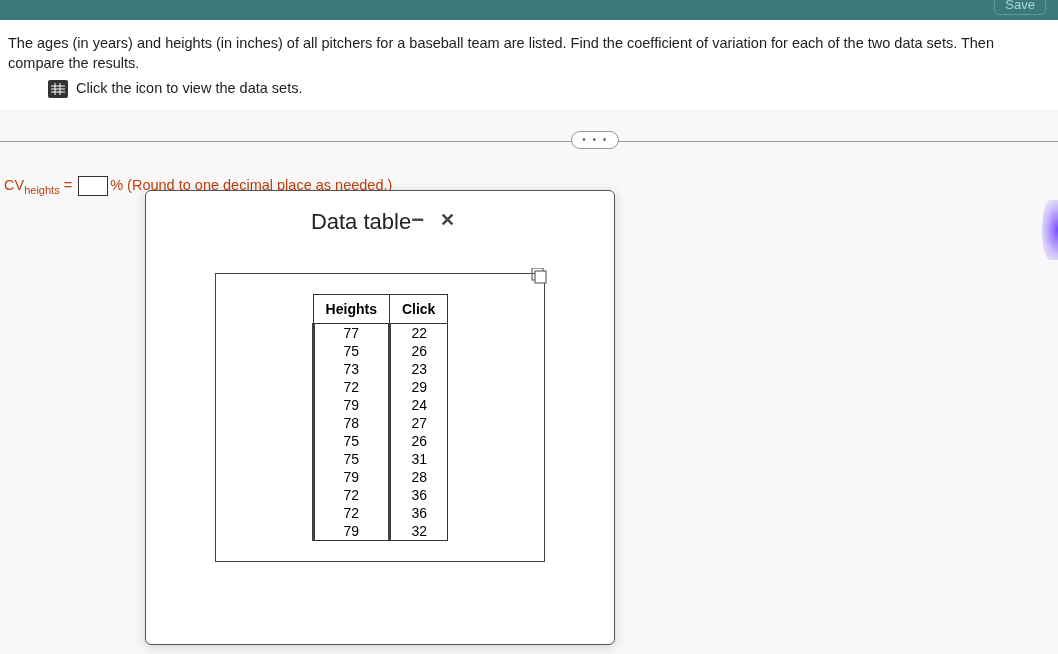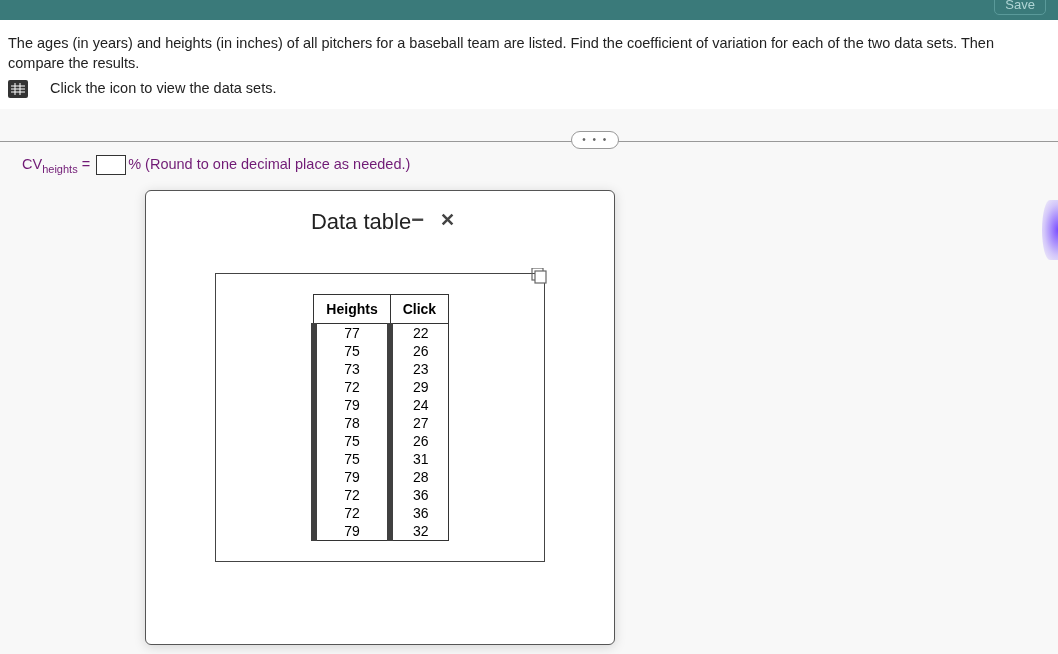--- a/index.html
+++ b/index.html
@@ -39,22 +39,23 @@
       font-size: 14.5px;
       color: #222;
       line-height: 1.35;
     }
     .question-text {
       margin-bottom: 6px;
     }
     .data-link-row {
       display: flex;
       align-items: center;
-      gap: 22px;
+      gap: 8px;
       margin-top: 2px;
+      margin-left: 40px;
     }
     .data-icon {
       width: 20px;
       height: 18px;
       background: #333;
       display: inline-flex;
       align-items: center;
       justify-content: center;
       border-radius: 2px;
     }
@@ -81,24 +82,24 @@
       height: 18px;
       display: flex;
       align-items: center;
       justify-content: center;
       font-size: 10px;
       color: #666;
       letter-spacing: 2px;
       cursor: pointer;
     }
     .answer-row {
-      margin-top: 13px;
+      margin-top: 34px;
       font-size: 14.5px;
-      color: #701a75;
-      padding-left: 22px;
+      color: #c2410c;
+      padding-left: 4px;
       font-style: italic;
     }
     .answer-row .label {
       font-style: normal;
     }
     .answer-row sub {
       font-size: 11px;
       font-style: normal;
     }
     .answer-input {
@@ -172,21 +173,21 @@
     }
     .data-table th {
       border: 1px solid #333;
       padding: 6px 12px;
       font-size: 14px;
       font-weight: bold;
       background: #fff;
       text-align: center;
     }
     .data-table td {
-      border-left: 6px solid #404040;
+      border-left: 3px solid #404040;
       border-right: 1px solid #333;
       padding: 1px 0;
       font-size: 14px;
       text-align: center;
     }
     .data-table tr:last-child td {
       border-bottom: 1px solid #333;
     }
     .side-indicator {
       position: absolute;

